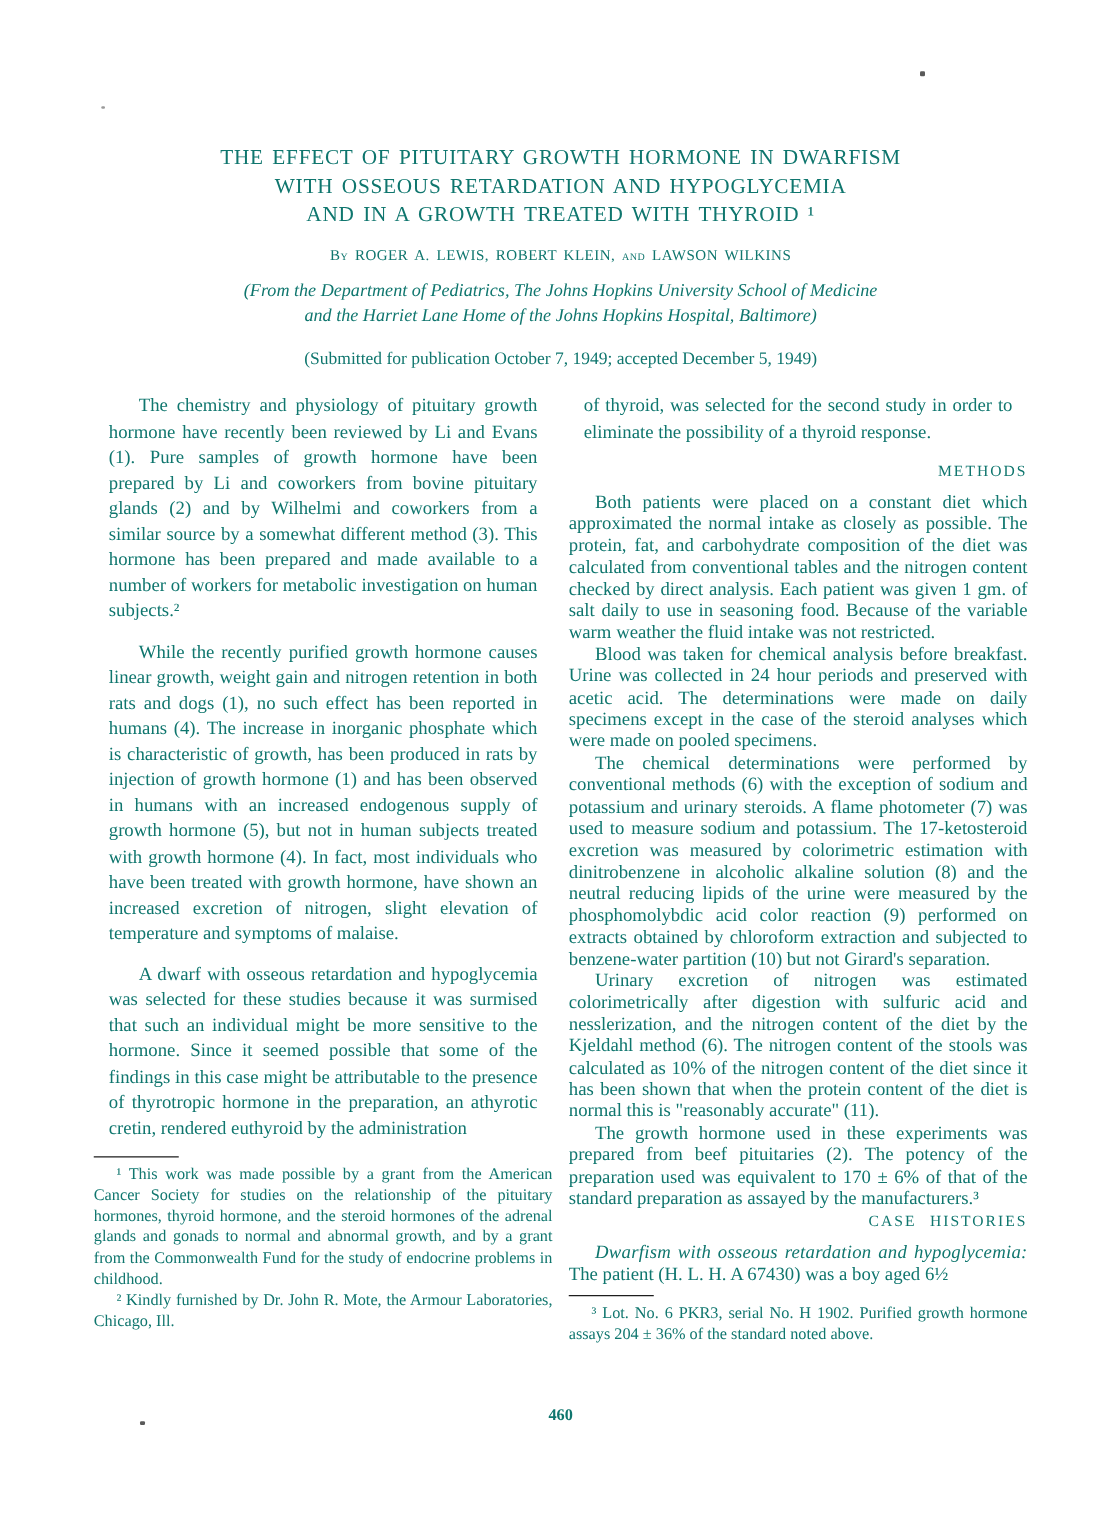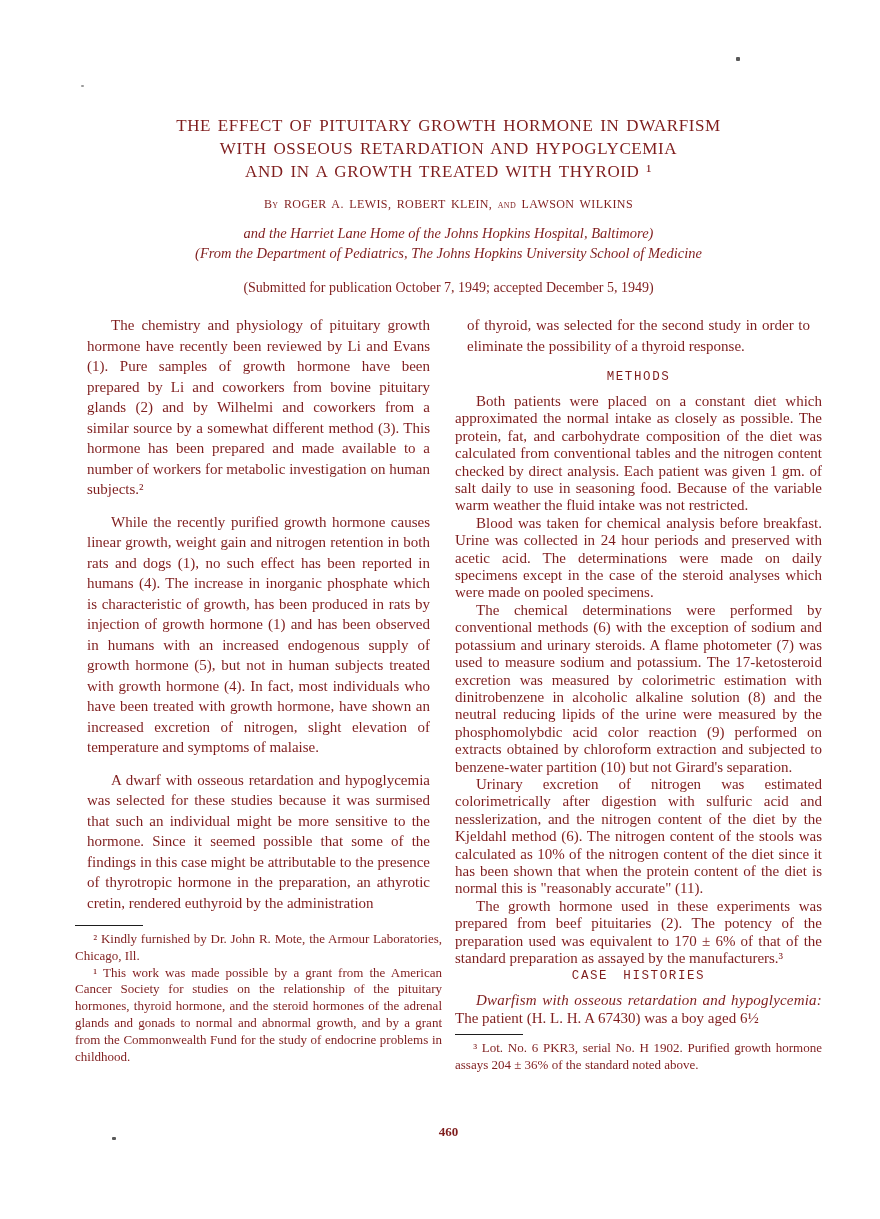--- a/index.html
+++ b/index.html
@@ -6,21 +6,21 @@
     margin: 0;
     padding: 0;
     background: #ffffff;
   }
   .sheet {
     position: relative;
     width: 852px;
     height: 1219px;
     background: #ffffff;
     font-family: "Liberation Serif", serif;
-    color: #7f1d1d;
+    color: #0f766e;
     overflow: hidden;
   }
 
   
   .header {
     position: absolute;
     top: 114px;
     left: 75px;
     width: 747px;
     text-align: center;
@@ -80,25 +80,24 @@
   .footnote-p {
     margin: 0;
     font-size: 13px;
     line-height: 16.8px;
     text-align: justify;
     text-indent: 1.4em;
   }
 
   .sec-heading {
     margin: 14px 0 9px 0;
-    text-align: center;
+    text-align: right;
     font-size: 12.5px;
     letter-spacing: 1.6px;
     word-spacing: 6px;
-    font-family: Liberation Mono, monospace;
   }
   .case-heading { margin-top: 2px; }
 
   .methods-p {
     margin: 0;
     font-size: 15px;
     line-height: 17.4px;
     text-align: justify;
     text-indent: 1.4em;
   }
@@ -133,35 +132,35 @@
   <div class="speck speck-1"></div>
   <div class="speck speck-2"></div>
   <div class="speck speck-3"></div>
 
   <div class="header">
     <div class="title-line">THE EFFECT OF PITUITARY GROWTH HORMONE IN DWARFISM</div>
     <div class="title-line">WITH OSSEOUS RETARDATION AND HYPOGLYCEMIA</div>
     <div class="title-line">AND IN A GROWTH TREATED WITH THYROID ¹</div>
     <div class="byline">By ROGER A. LEWIS, ROBERT KLEIN, and LAWSON WILKINS</div>
     <div class="affiliation">
+      <div>(From the Department of Pediatrics, The Johns Hopkins University School of Medicine</div>
       <div>and the Harriet Lane Home of the Johns Hopkins Hospital, Baltimore)</div>
-      <div>(From the Department of Pediatrics, The Johns Hopkins University School of Medicine</div>
     </div>
     <div class="submission">(Submitted for publication October 7, 1949; accepted December 5, 1949)</div>
   </div>
 
   <div class="columns">
 
     <div class="col">
       <p class="body-p">The chemistry and physiology of pituitary growth hormone have recently been reviewed by Li and Evans (1).  Pure samples of growth hormone have been prepared by Li and coworkers from bovine pituitary glands (2) and by Wilhelmi and coworkers from a similar source by a somewhat different method (3).  This hormone has been prepared and made available to a number of workers for metabolic investigation on human subjects.²</p>
       <p class="body-p">While the recently purified growth hormone causes linear growth, weight gain and nitrogen retention in both rats and dogs (1), no such effect has been reported in humans (4).  The increase in inorganic phosphate which is characteristic of growth, has been produced in rats by injection of growth hormone (1) and has been observed in humans with an increased endogenous supply of growth hormone (5), but not in human subjects treated with growth hormone (4).  In fact, most individuals who have been treated with growth hormone, have shown an increased excretion of nitrogen, slight elevation of temperature and symptoms of malaise.</p>
       <p class="body-p">A dwarf with osseous retardation and hypoglycemia was selected for these studies because it was surmised that such an individual might be more sensitive to the hormone.  Since it seemed possible that some of the findings in this case might be attributable to the presence of thyrotropic hormone in the preparation, an athyrotic cretin, rendered euthyroid by the administration</p>
       <hr class="fn-rule">
+      <p class="footnote-p">¹ This work was made possible by a grant from the American Cancer Society for studies on the relationship of the pituitary hormones, thyroid hormone, and the steroid hormones of the adrenal glands and gonads to normal and abnormal growth, and by a grant from the Commonwealth Fund for the study of endocrine problems in childhood.</p>
       <p class="footnote-p">² Kindly furnished by Dr. John R. Mote, the Armour Laboratories, Chicago, Ill.</p>
-      <p class="footnote-p">¹ This work was made possible by a grant from the American Cancer Society for studies on the relationship of the pituitary hormones, thyroid hormone, and the steroid hormones of the adrenal glands and gonads to normal and abnormal growth, and by a grant from the Commonwealth Fund for the study of endocrine problems in childhood.</p>
     </div>
 
     <div class="col">
       <p class="body-p no-indent">of thyroid, was selected for the second study in order to eliminate the possibility of a thyroid response.</p>
       <div class="sec-heading">METHODS</div>
       <p class="methods-p">Both patients were placed on a constant diet which approximated the normal intake as closely as possible.  The protein, fat, and carbohydrate composition of the diet was calculated from conventional tables and the nitrogen content checked by direct analysis.  Each patient was given 1 gm. of salt daily to use in seasoning food.  Because of the variable warm weather the fluid intake was not restricted.</p>
       <p class="methods-p">Blood was taken for chemical analysis before breakfast.  Urine was collected in 24 hour periods and preserved with acetic acid.  The determinations were made on daily specimens except in the case of the steroid analyses which were made on pooled specimens.</p>
       <p class="methods-p">The chemical determinations were performed by conventional methods (6) with the exception of sodium and potassium and urinary steroids.  A flame photometer (7) was used to measure sodium and potassium.  The 17-ketosteroid excretion was measured by colorimetric estimation with dinitrobenzene in alcoholic alkaline solution (8) and the neutral reducing lipids of the urine were measured by the phosphomolybdic acid color reaction (9) performed on extracts obtained by chloroform extraction and subjected to benzene-water partition (10) but not Girard's separation.</p>
       <p class="methods-p">Urinary excretion of nitrogen was estimated colorimetrically after digestion with sulfuric acid and nesslerization, and the nitrogen content of the diet by the Kjeldahl method (6).  The nitrogen content of the stools was calculated as 10% of the nitrogen content of the diet since it has been shown that when the protein content of the diet is normal this is "reasonably accurate" (11).</p>
       <p class="methods-p">The growth hormone used in these experiments was prepared from beef pituitaries (2).  The potency of the preparation used was equivalent to 170 ± 6% of that of the standard preparation as assayed by the manufacturers.³</p>

